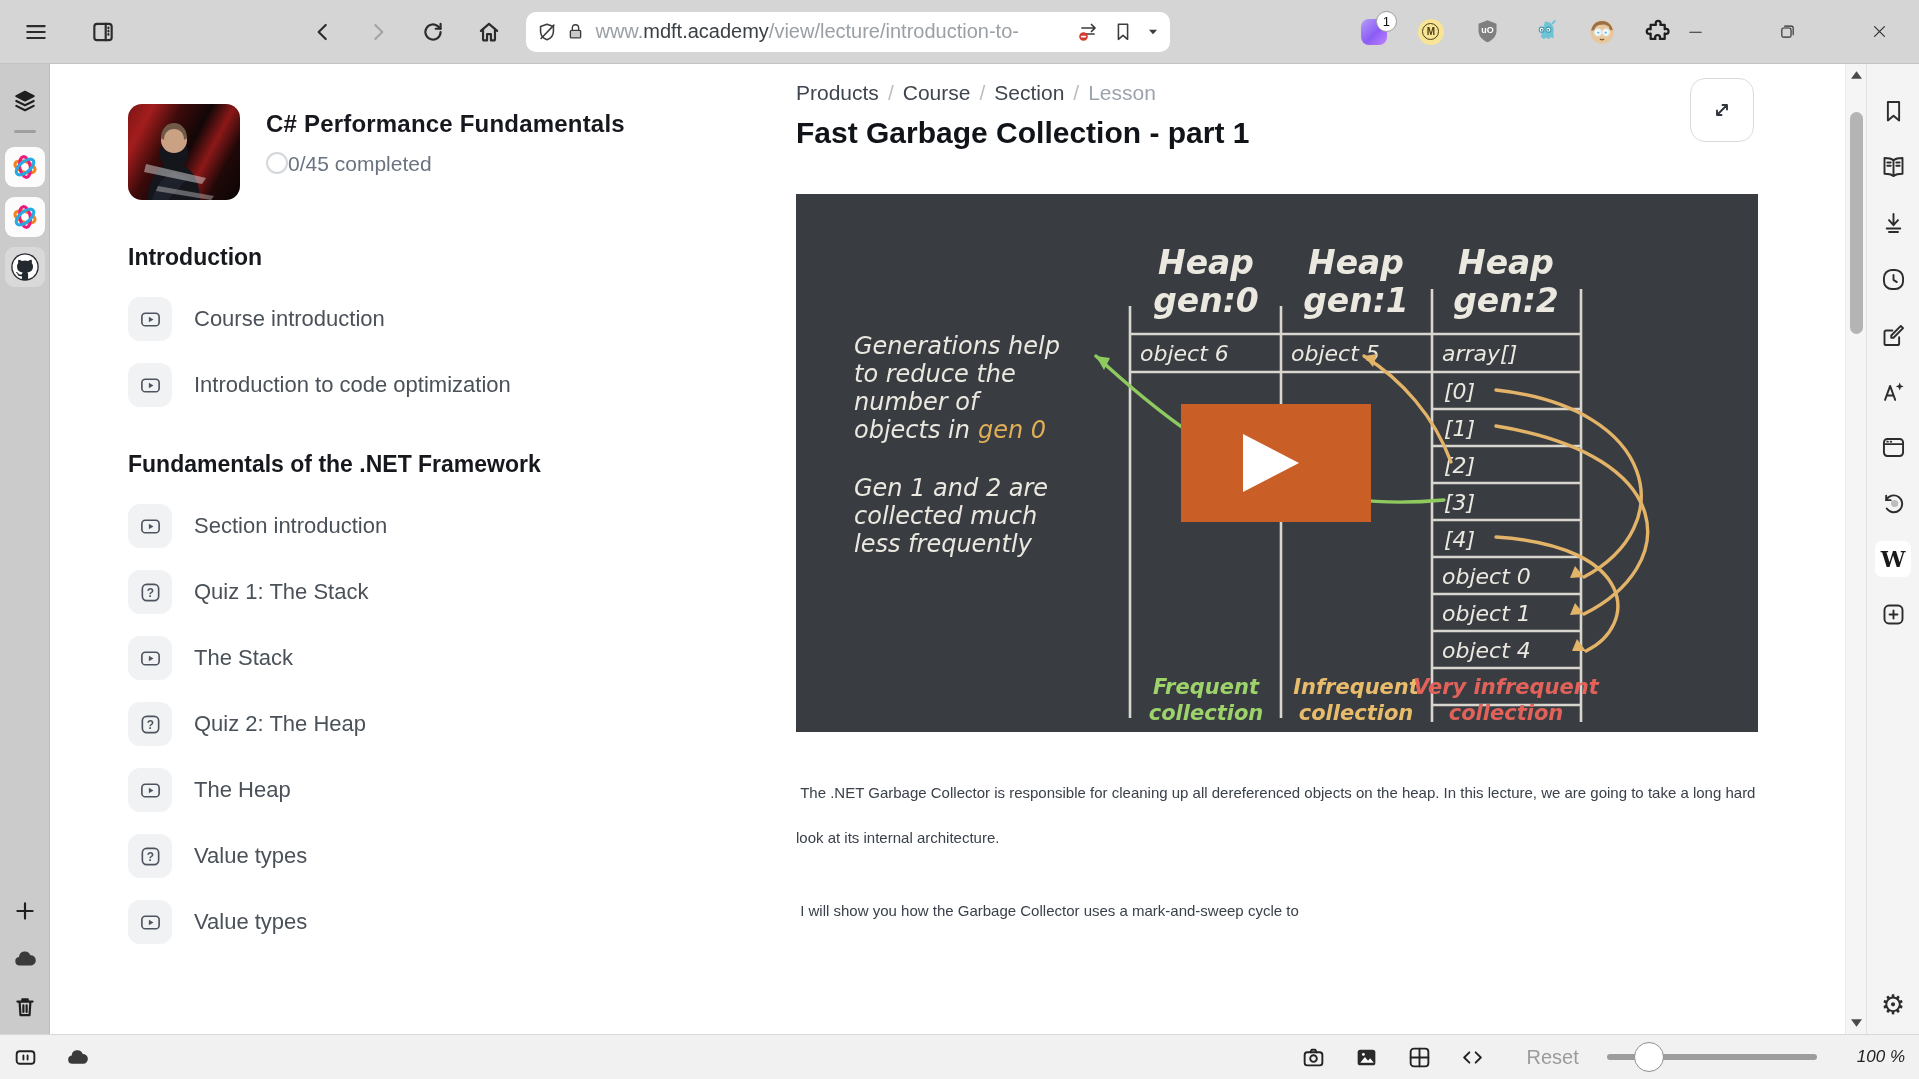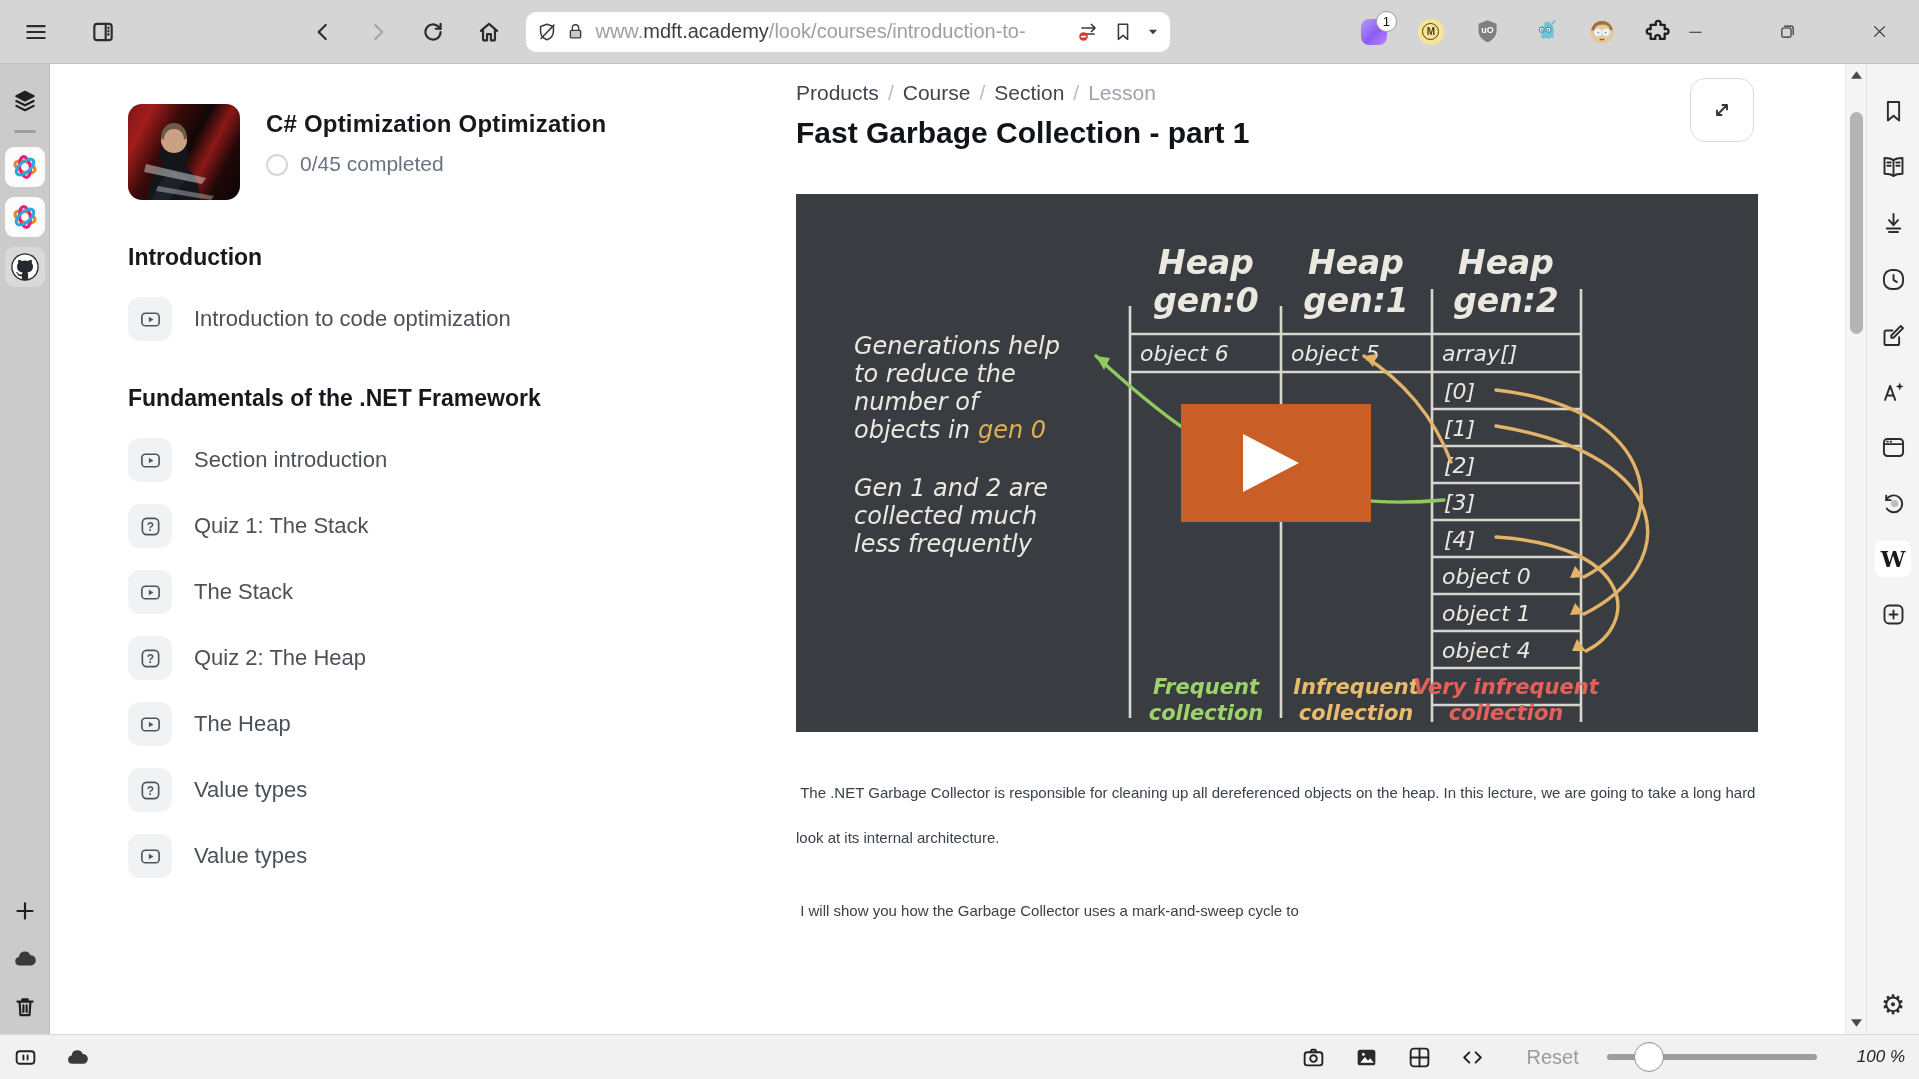--- a/index.html
+++ b/index.html
@@ -44,21 +44,21 @@
   
   .page { position:relative; width:1795px; height:100%; background:#fff; overflow:hidden; }
 
   
   .course-sidebar { position:absolute; left:78px; top:40px; width:640px; }
   .course-header { display:flex; align-items:flex-start; gap:26px; }
   .course-thumb { width:112px; height:96px; border-radius:14px; overflow:hidden; flex:none; position:relative;
      background:linear-gradient(118deg,#7e1414 0%,#a31d1d 16%,#3c0a0a 34%,#120707 52%,#8c1818 66%,#200808 80%,#0a0505 100%); }
   .course-meta { padding-top:6px; }
   .course-title { font-size:24px; font-weight:bold; color:#16181d; letter-spacing:.2px; }
-  .progress-row { display:flex; align-items:flex-end; gap:12px; margin-top:14px; }
+  .progress-row { display:flex; align-items:flex-start; margin-top:14px; }
   .progress-circle { width:22px; height:22px; border:2px solid #d4d7db; border-radius:50%; }
   .progress-text { font-size:21px; color:#6b7280; }
   .section { margin-top:44px; }
   .section-title { font-size:23px; font-weight:bold; color:#16181d; margin-bottom:26px; }
   .item { display:flex; align-items:center; gap:22px; height:44px; margin-bottom:22px; cursor:pointer; }
   .item-ic-box { width:44px; height:44px; border-radius:12px; background:#f1f2f4; display:flex; align-items:center; justify-content:center; flex:none; }
   .item-ic-box svg { width:23px; height:23px; stroke:#4d545e; stroke-width:1.7; fill:none; stroke-linecap:round; stroke-linejoin:round; }
   .item-ic-box svg .solid { fill:#4d545e; stroke:none; }
   .item-ic-box svg text { fill:#4d545e; stroke:none; font-size:12.5px; font-weight:bold; font-family:"Liberation Sans",sans-serif; }
   .item-label { font-size:22px; color:#4a5158; }
@@ -144,21 +144,21 @@
 
     <div class="addressbar">
       <svg class="addr-ic" viewBox="0 0 24 24">
           <path d="M12 3.5l7 2.5v5.5c0 4.5-3 7.5-7 9-4-1.5-7-4.5-7-9V6z"></path>
           <path d="M5.5 19L19.5 4.5"></path>
         </svg>
       <svg class="addr-ic" style="width:19px;height:19px;margin-left:8px" viewBox="0 0 24 24">
           <rect x="5.5" y="10.5" width="13" height="9.5" rx="1.5" fill="#c9c9c9" stroke="#3c3c3c"></rect>
           <path d="M8 10.5V7.5a4 4 0 0 1 8 0v3"></path>
         </svg>
-      <div class="url"><span class="dim">www.</span><span class="host">mdft.academy</span><span class="dim">/look/courses/introduction-to-</span></div>
+      <div class="url"><span class="dim">www.</span><span class="host">mdft.academy</span><span class="dim">/view/lecture/introduction-to-</span></div>
       <svg class="addr-ic" style="width:24px;height:24px" viewBox="0 0 24 24">
         <path d="M6 8h13l-3.5-3.5M19 8l-3.5 3.5" stroke="#3c3c3c"></path>
           <path d="M18 14H8" stroke="#3c3c3c"></path>
         <circle cx="7.5" cy="16.5" r="4.3" fill="#d43a2f" stroke="none"></circle>
           <rect x="4.8" y="15.7" width="5.4" height="1.7" rx="0.8" fill="#fff" stroke="none"></rect>
       </svg>
       <svg class="addr-ic" style="margin-left:12px" viewBox="0 0 24 24">
           <path d="M7 3.5h10V20l-5-4.3L7 20z"></path>
         </svg>
       <svg class="addr-ic" style="width:14px;height:14px;margin-left:12px" viewBox="0 0 24 24">
@@ -283,30 +283,39 @@
             <svg width="112" height="96" viewBox="0 0 112 96">
               <path d="M20 96c0-20 8-30 16-34l-4-8c-2-10 4-20 14-20s16 10 14 20l-4 8c8 4 16 14 16 34z" fill="#14161c"></path>
               <circle cx="46" cy="36" r="13" fill="#caa183"></circle>
               <path d="M33 34c0-9 6-15 13-15s13 6 13 15l-3 2c0-7-4-11-10-11s-10 4-10 11z" fill="#6e5a46"></path>
               <path d="M24 96c4-16 12-24 22-28l14 6-20 22z" fill="#1d212b"></path>
               <path d="M18 60l60 14-4 6-58-12z" fill="#d8d8d8" opacity=".5"></path>
               <path d="M30 82l56 10-3 4-55-9z" fill="#d8d8d8" opacity=".4"></path>
             </svg>
           </div>
           <div class="course-meta">
-            <div class="course-title">C# Optimization Optimization</div>
+            <div class="course-title">C# Performance Fundamentals</div>
             <div class="progress-row">
               <span class="progress-circle"></span>
               <span class="progress-text">0/45 completed</span>
             </div>
           </div>
         </div>
 
         <div class="section">
           <div class="section-title">Introduction</div>
+          <div class="item">
+            <span class="item-ic-box">
+                <svg viewBox="0 0 24 24">
+                  <rect x="3" y="5.5" width="18" height="13" rx="3.5"></rect>
+                  <path class="solid" d="M10.3 9.2l4.8 2.8-4.8 2.8z"></path>
+                </svg>
+              </span>
+            <span class="item-label">Course introduction</span>
+          </div>
           <div class="item">
             <span class="item-ic-box">
                 <svg viewBox="0 0 24 24">
                   <rect x="3" y="5.5" width="18" height="13" rx="3.5"></rect>
                   <path class="solid" d="M10.3 9.2l4.8 2.8-4.8 2.8z"></path>
                 </svg>
               </span>
             <span class="item-label">Introduction to code optimization</span>
           </div>
         </div>

